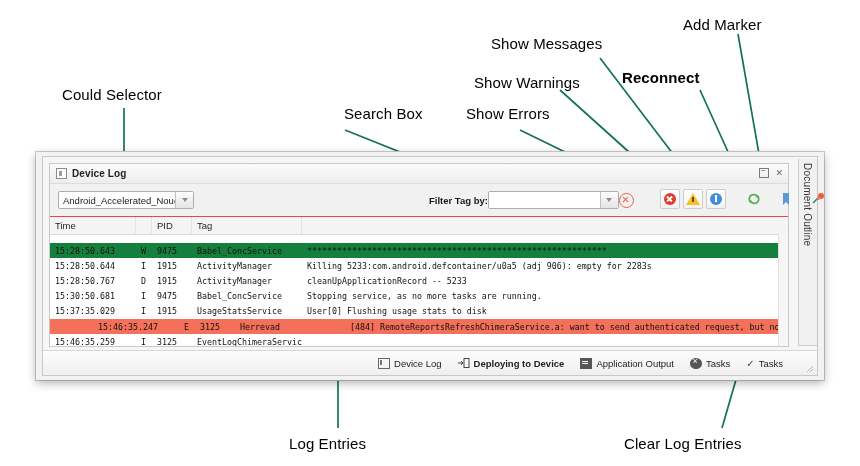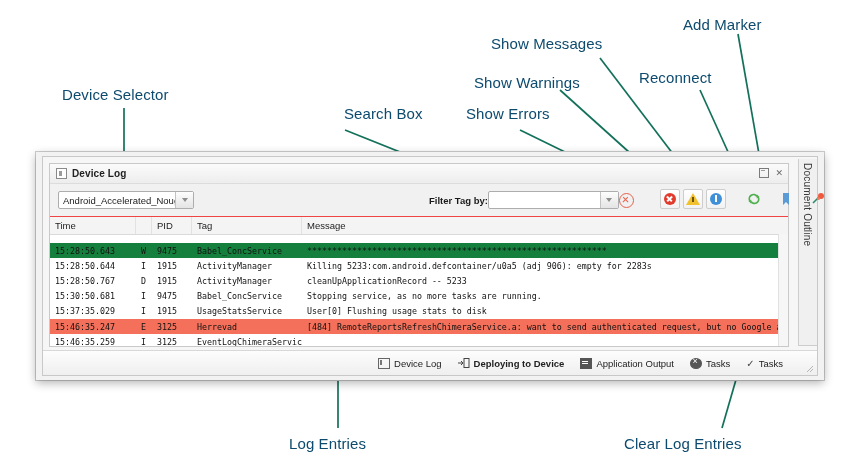--- a/index.html
+++ b/index.html
@@ -11,21 +11,21 @@
     height: 466px;
     background: #ffffff;
     font-family: "Liberation Sans", sans-serif;
     position: relative;
     overflow: hidden;
   }
 
   
   .annot {
     position: absolute;
-    color: #0c4a6e;
+    color: #000000;
     font-family: "Liberation Sans", sans-serif;
     font-size: 15px;
     white-space: nowrap;
     letter-spacing: 0.1px;
   }
   .leader {
     position: absolute;
     stroke: #13715B;
     stroke-width: 1.7;
     fill: none;
@@ -351,21 +351,21 @@
   .log-row > div {
     padding-left: 5px;
     box-sizing: border-box;
     white-space: nowrap;
     overflow: hidden;
     height: 100%;
     display: flex;
     align-items: center;
   }
   .log-row.warn { background: #15803d; margin-top: 8px; }
-  .log-row.err  { background: #f4705a; }
+  .log-row.err  { background: #f4705a; padding-left: 43px; }
 
   .scrollbar-v {
     position: absolute;
     right: 0;
     top: 17px;
     bottom: 0;
     width: 9px;
     background: #f6f6f6;
     border-left: 1px solid #e0e0e0;
   }
@@ -459,26 +459,26 @@
 
   <path class="leader" d="M700,90 L748,196"></path>
 
   <path class="leader" d="M738,34 L766,194"></path>
 
   <path class="leader" d="M338,428 L338,262"></path>
 
   <path class="leader" d="M722,428 L788,200"></path>
 </svg>
 
-<div class="annot" style="left:62px; top:86px;">Device Selector</div>
+<div class="annot" style="left:62px; top:86px;">Could Selector</div>
 <div class="annot" style="left:344px; top:105px;">Search Box</div>
 <div class="annot" style="left:466px; top:105px;">Show Errors</div>
 <div class="annot" style="left:491px; top:35px;">Show Messages</div>
 <div class="annot" style="left:474px; top:74px;">Show Warnings</div>
-<div class="annot" style="left:639px; top:69px;">Reconnect</div>
+<div class="annot" style="left:622px; top:69px;font-weight:bold;">Reconnect</div>
 <div class="annot" style="left:683px; top:16px;">Add Marker</div>
 <div class="annot" style="left:289px; top:435px;">Log Entries</div>
 <div class="annot" style="left:624px; top:435px;">Clear Log Entries</div>
 
 <div class="ide-window">
   <div class="ide-inner">
 
     <div class="doc-outline-tab">
       <span>Document Outline</span>
     </div>
@@ -548,21 +548,20 @@
           </span>
         </div>
       </div>
 
       <div class="log-table">
         <div class="col-head">
           <div class="c-time">Time</div>
           <div class="c-lvl"></div>
           <div class="c-pid">PID</div>
           <div class="c-tag">Tag</div>
-          <div class="c-msg">Message</div>
         </div>
         <div id="rows-container">
             <div class="log-row warn">
               <div class="c-time">15:28:50.643</div>
               <div class="c-lvl">W</div>
               <div class="c-pid">9475</div>
               <div class="c-tag">Babel_ConcService</div>
               <div class="c-msg">************************************************************</div>
             </div>
             <div class="log-row">

